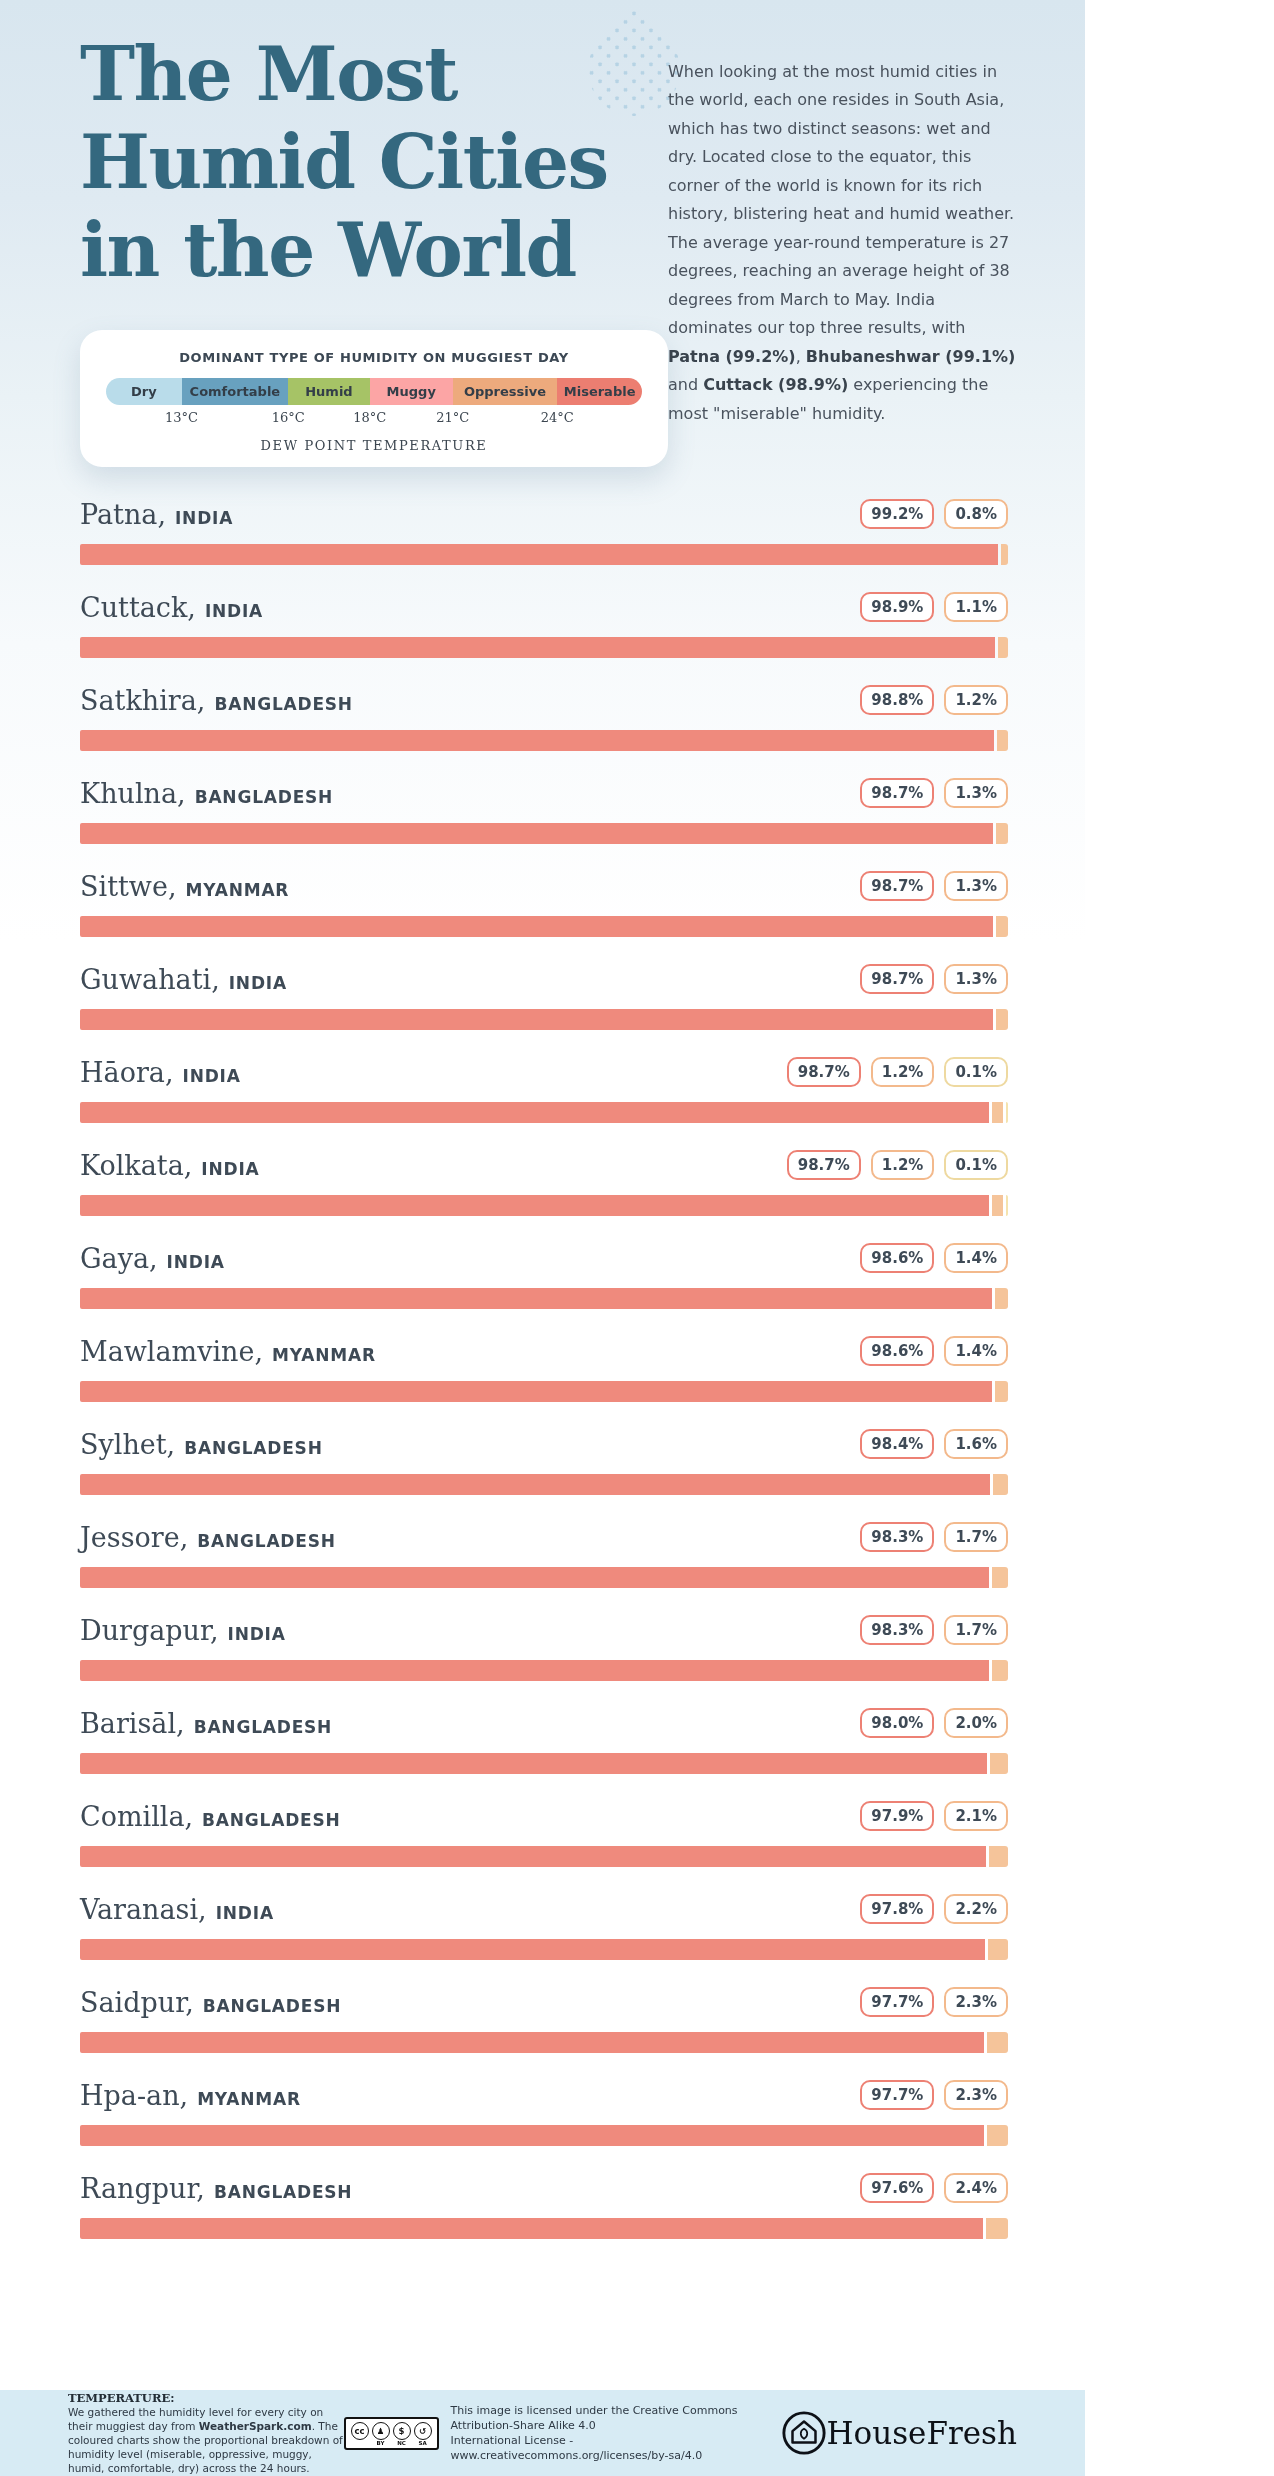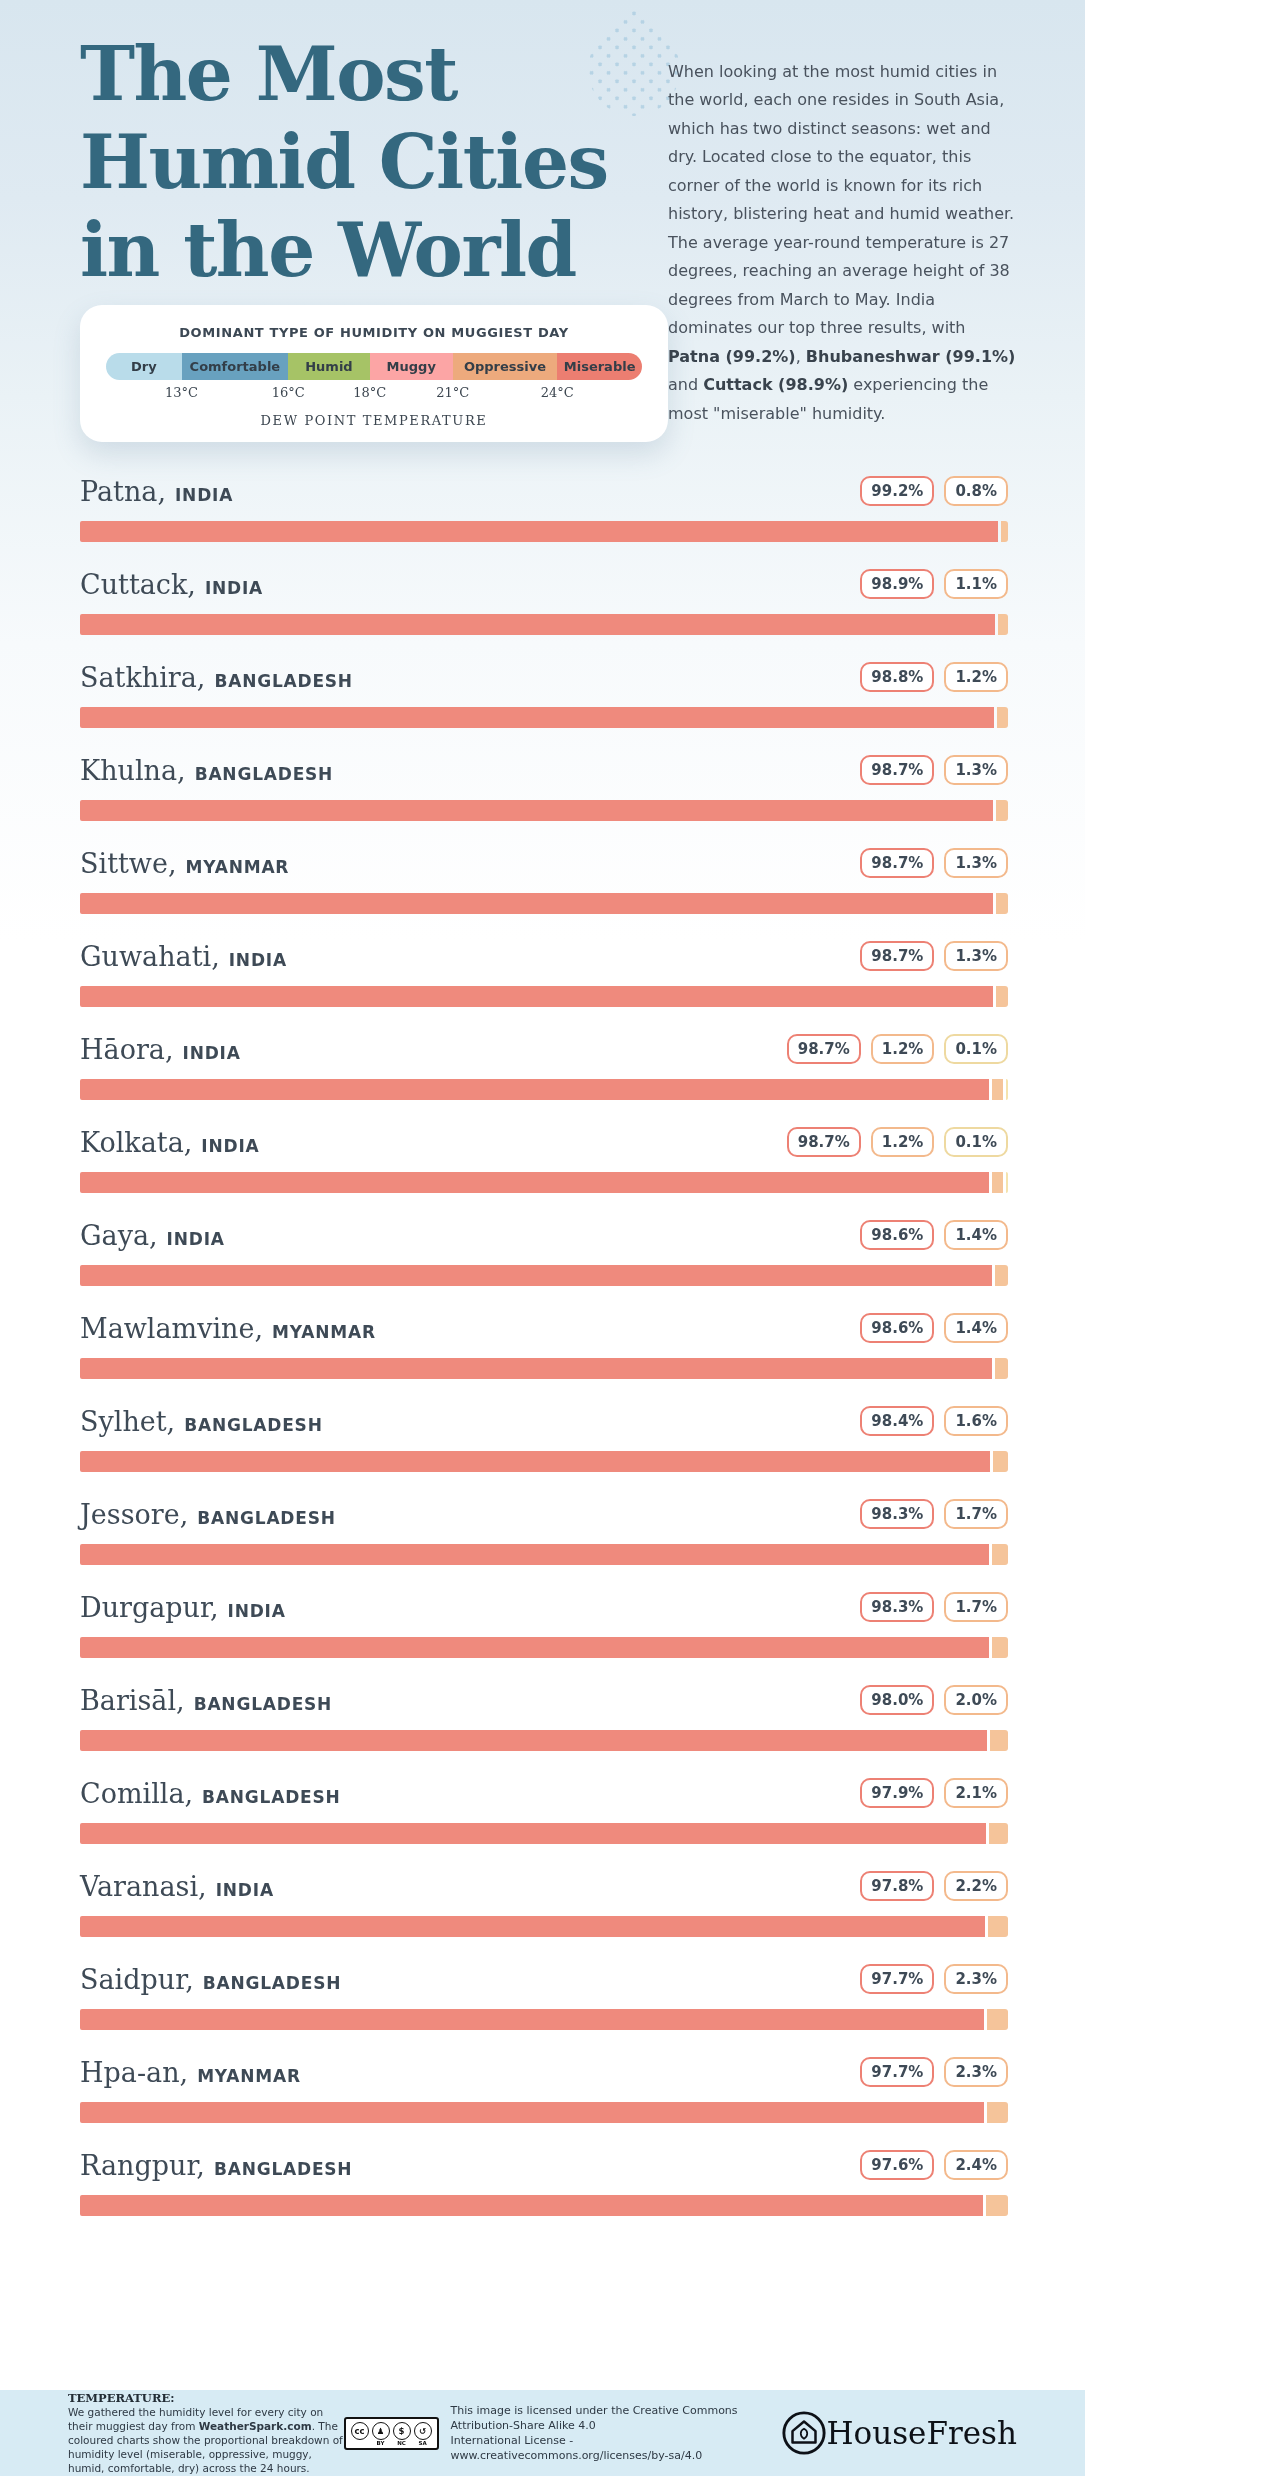--- a/index.html
+++ b/index.html
@@ -12,21 +12,21 @@
              border-radius:0 50% 50% 50%;transform:rotate(45deg);}
   
   .header{display:flex;justify-content:space-between;padding:30px 66px 0 80px;position:relative;}
   .h-left{width:620px;}
   h1{margin:0;font-family:"DejaVu Serif",serif;font-weight:700;font-size:74px;line-height:88px;
      letter-spacing:-1.5px;color:#34687f;}
   h1 span{display:block;}
   .intro{width:434px;margin-top:28px;font-size:16px;line-height:1.78;color:#49525d;}
   .intro .b{font-weight:700;color:#39434d;}
   
-  .legend-card{margin-top:11px;width:588px;box-sizing:border-box;background:#fff;border-radius:22px;
+  .legend-card{margin-top:36px;width:588px;box-sizing:border-box;background:#fff;border-radius:22px;
                box-shadow:0 12px 28px rgba(90,125,155,.20);padding:20px 26px 14px;}
   .legend-title{text-align:center;font-size:13px;font-weight:700;letter-spacing:.6px;color:#3c4854;margin-bottom:13px;}
   .legend-bar{display:flex;height:27px;overflow:hidden;border-radius:14px;}
   .lseg{display:flex;align-items:center;justify-content:center;box-sizing:border-box;text-align:right;}
   .lseg span{font-size:13px;font-weight:700;color:#333e48;}
   .legend-ticks{position:relative;height:18px;margin-top:5px;}
   .ltick{position:absolute;transform:translateX(-50%);font-family:"DejaVu Serif",serif;font-size:13px;color:#3c4650;}
   .legend-caption{text-align:center;font-family:"DejaVu Serif",serif;font-size:13px;letter-spacing:1.6px;
                   color:#3c4650;margin-top:10px;}
   

